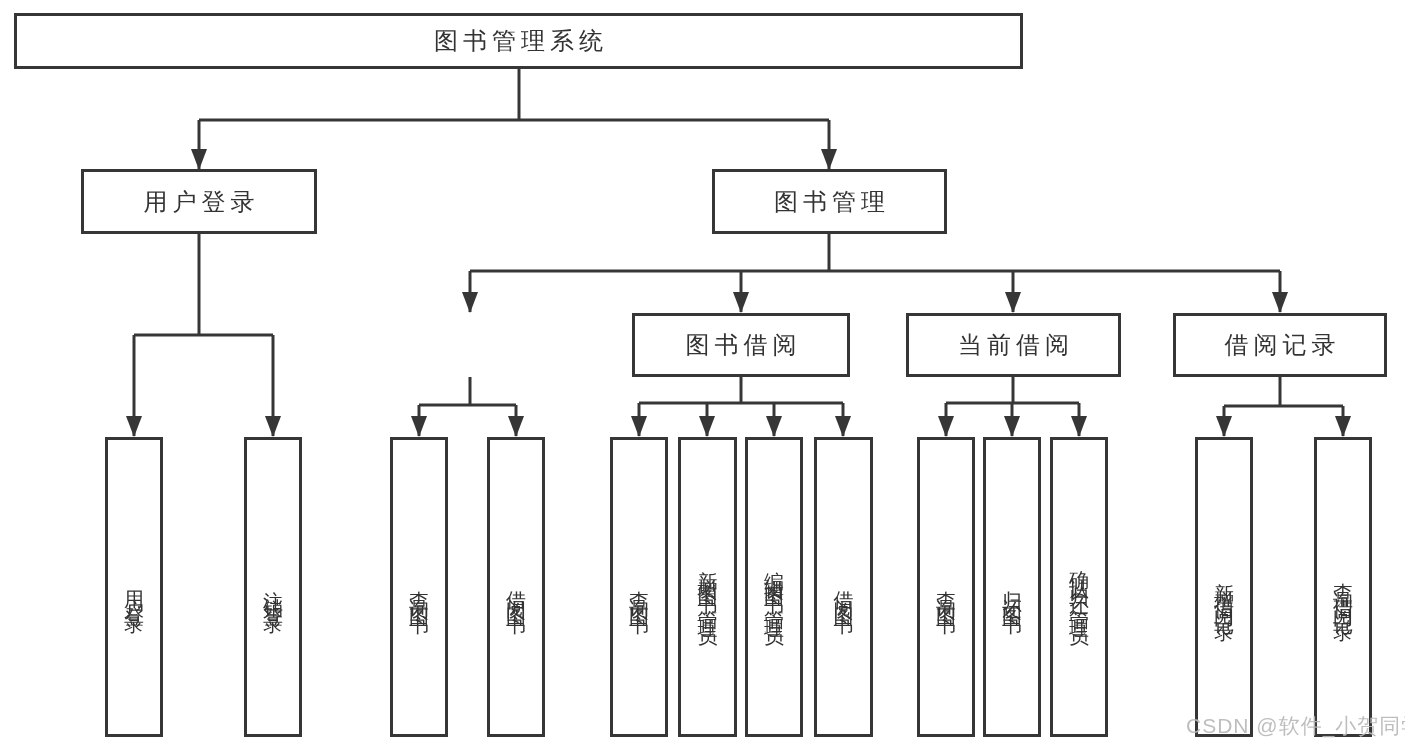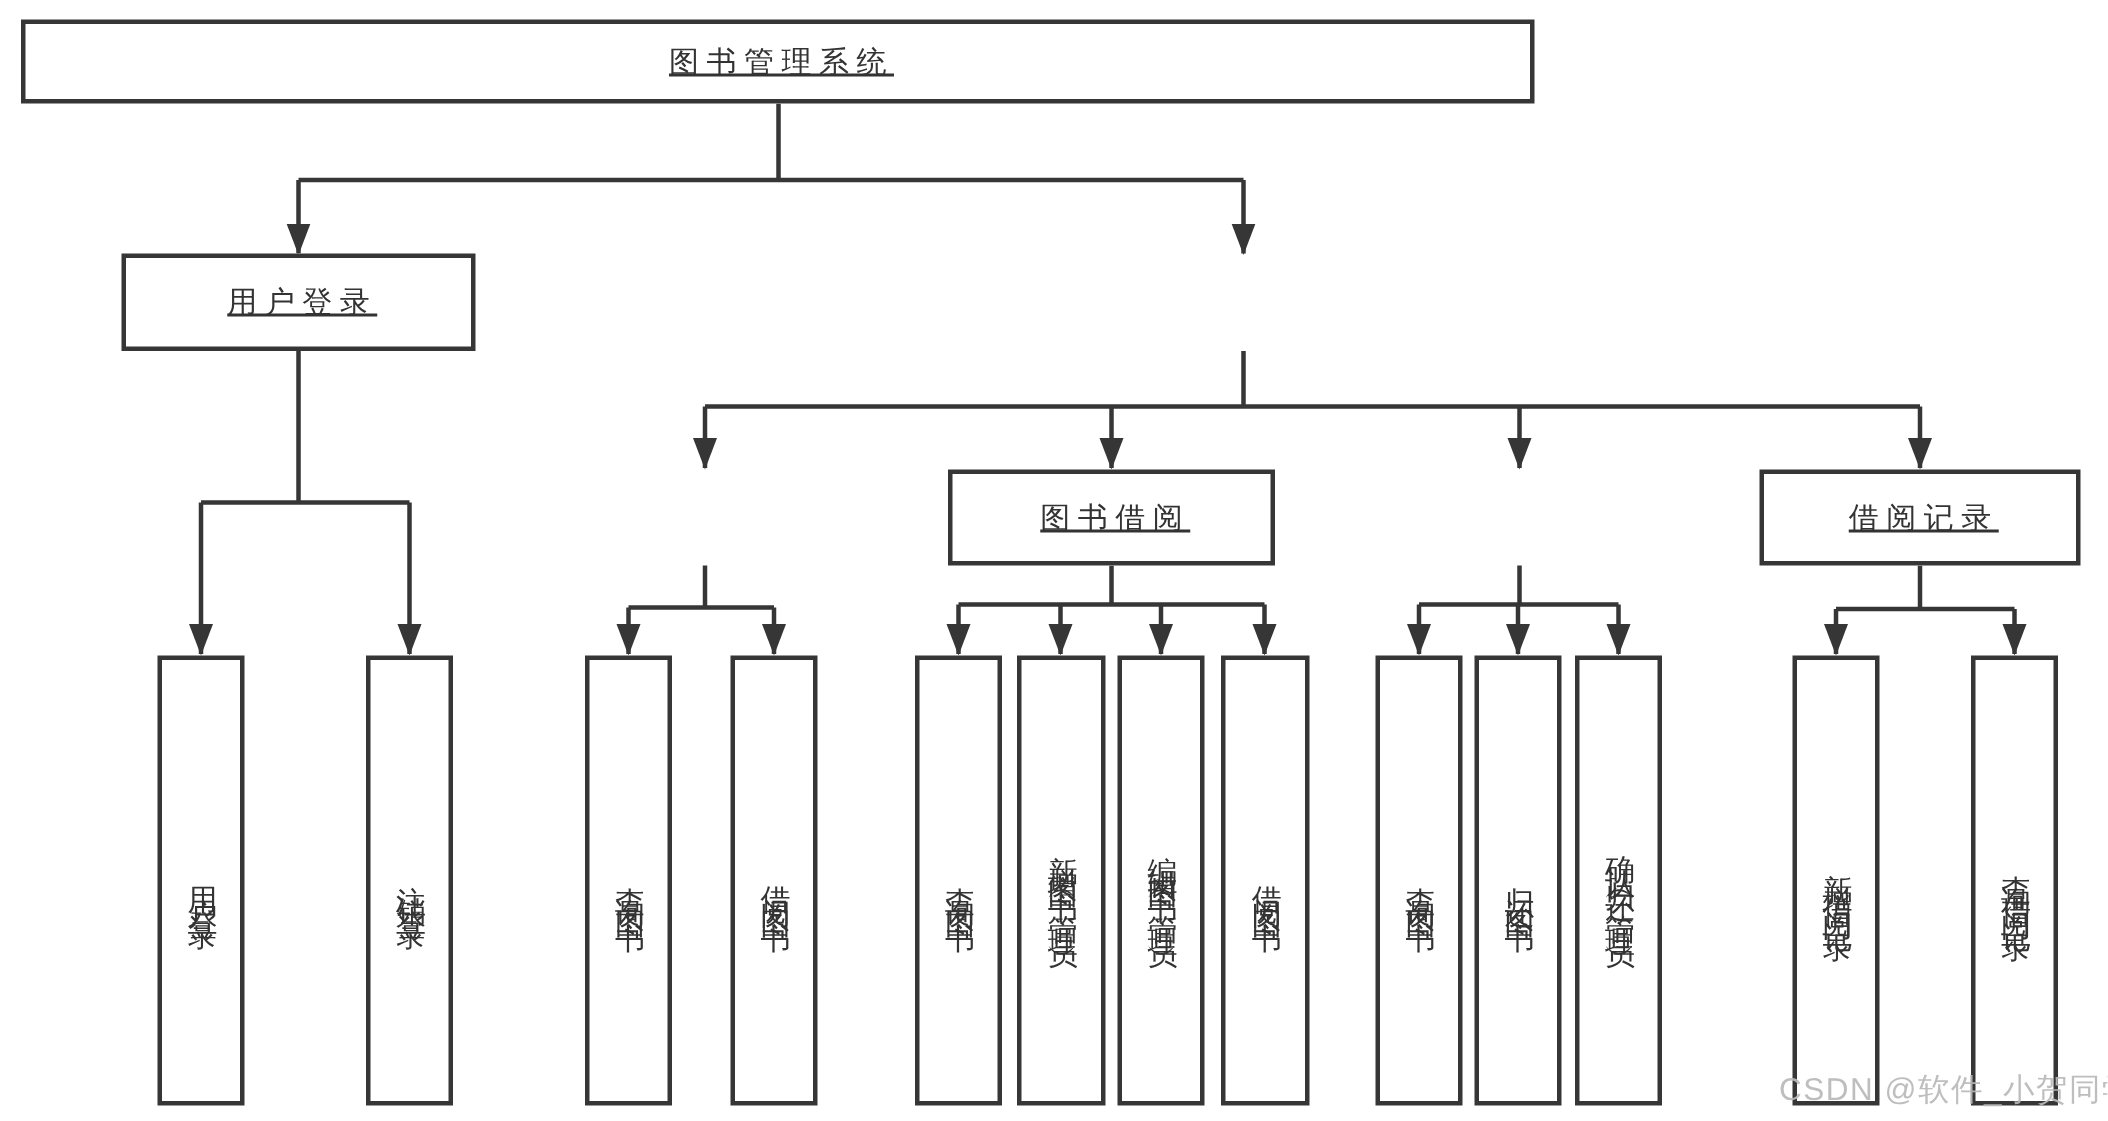--- a/index.html
+++ b/index.html
@@ -5,21 +5,21 @@
   html,body{margin:0;padding:0;background:#ffffff;}
   .stage{
     position:relative;width:1405px;height:747px;background:#ffffff;
     font-family:"Liberation Sans","DejaVu Sans",sans-serif;overflow:hidden;
   }
   .connectors{position:absolute;left:0;top:0;width:1405px;height:747px;}
   .node{
     position:absolute;box-sizing:border-box;border:3px solid #363636;background:#ffffff;
     display:flex;align-items:center;justify-content:center;color:#333333;
   }
-  .node.h span{font-size:20px;letter-spacing:5px;margin-right:-5px;white-space:nowrap;text-decoration:underline;}
+  .node.h span{font-size:24px;letter-spacing:5px;margin-right:-5px;white-space:nowrap;}
   .node.v .vtext{
     writing-mode:vertical-rl;text-orientation:mixed;
     font-size:20px;letter-spacing:8px;margin-bottom:-8px;line-height:1.15;
   }
   .watermark{
     position:absolute;left:1186px;top:712px;font-size:21px;color:#b9b9b9;
     opacity:.92;white-space:nowrap;letter-spacing:1px;
   }
 </style>
 </head>
@@ -91,23 +91,29 @@
     </g>
   </svg>
 
   <div class="node h" style="left:14px;top:13px;width:1009px;height:56px">
     <span>图书管理系统</span>
   </div>
 
   <div class="node h" style="left:81px;top:169px;width:236px;height:65px">
     <span>用户登录</span>
   </div>
+  <div class="node h" style="left:712px;top:169px;width:235px;height:65px">
+    <span>图书管理</span>
+  </div>
 
   <div class="node h" style="left:632px;top:313px;width:218px;height:64px">
     <span>图书借阅</span>
+  </div>
+  <div class="node h" style="left:906px;top:313px;width:215px;height:64px">
+    <span>当前借阅</span>
   </div>
   <div class="node h" style="left:1173px;top:313px;width:214px;height:64px">
     <span>借阅记录</span>
   </div>
 
   <div class="node v" style="left:105px;top:437px;width:58px;height:300px">
     <span class="vtext">用户登录</span>
   </div>
   <div class="node v" style="left:244px;top:437px;width:58px;height:300px">
     <span class="vtext">注销登录</span>

